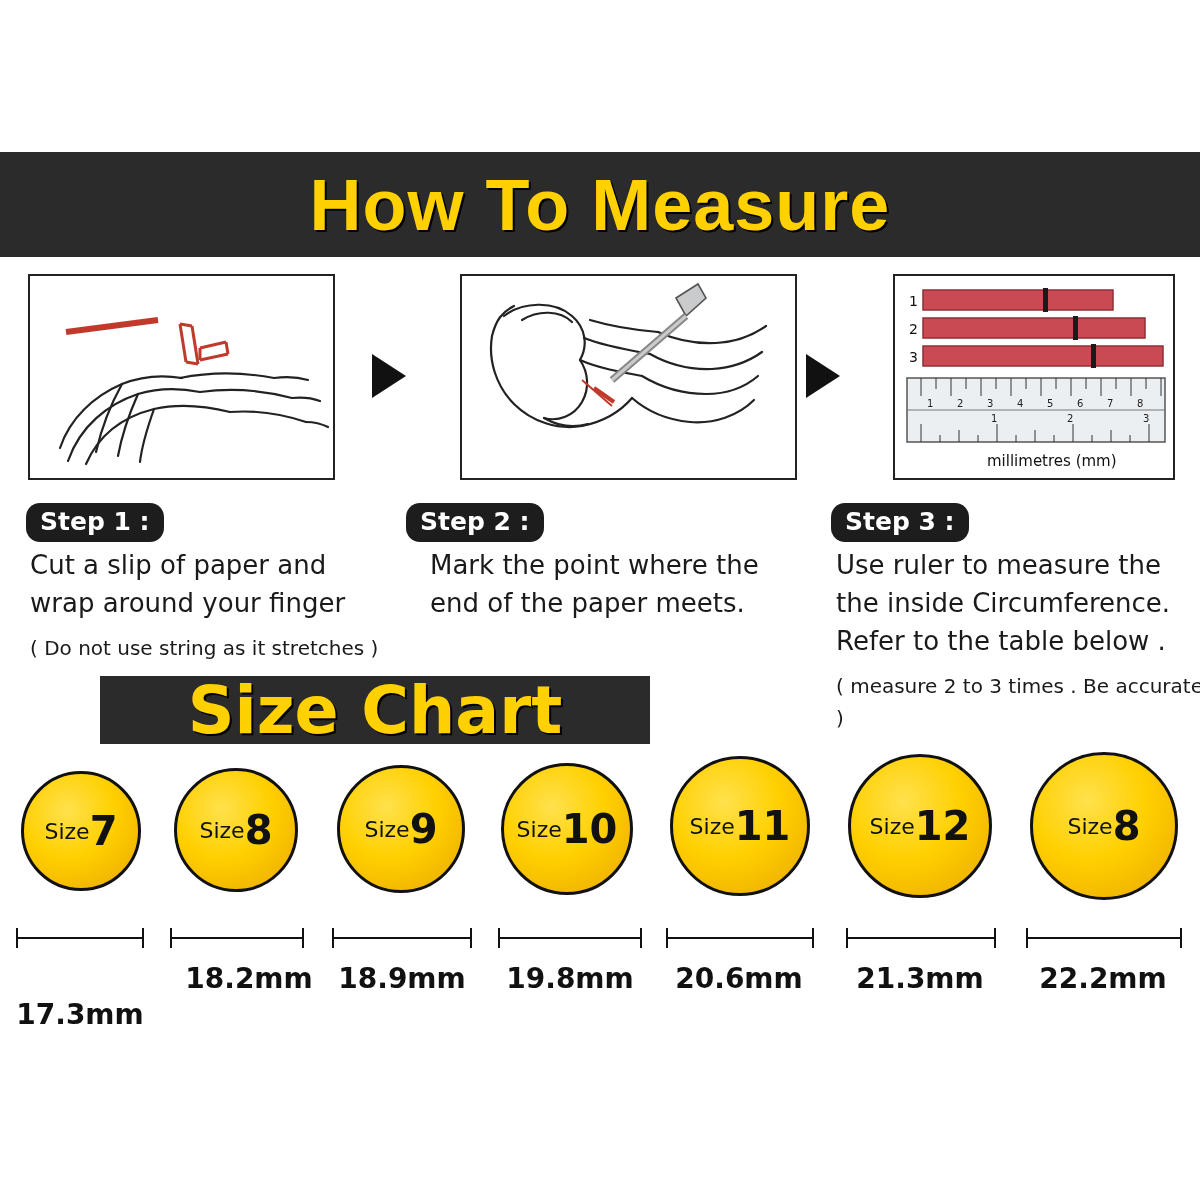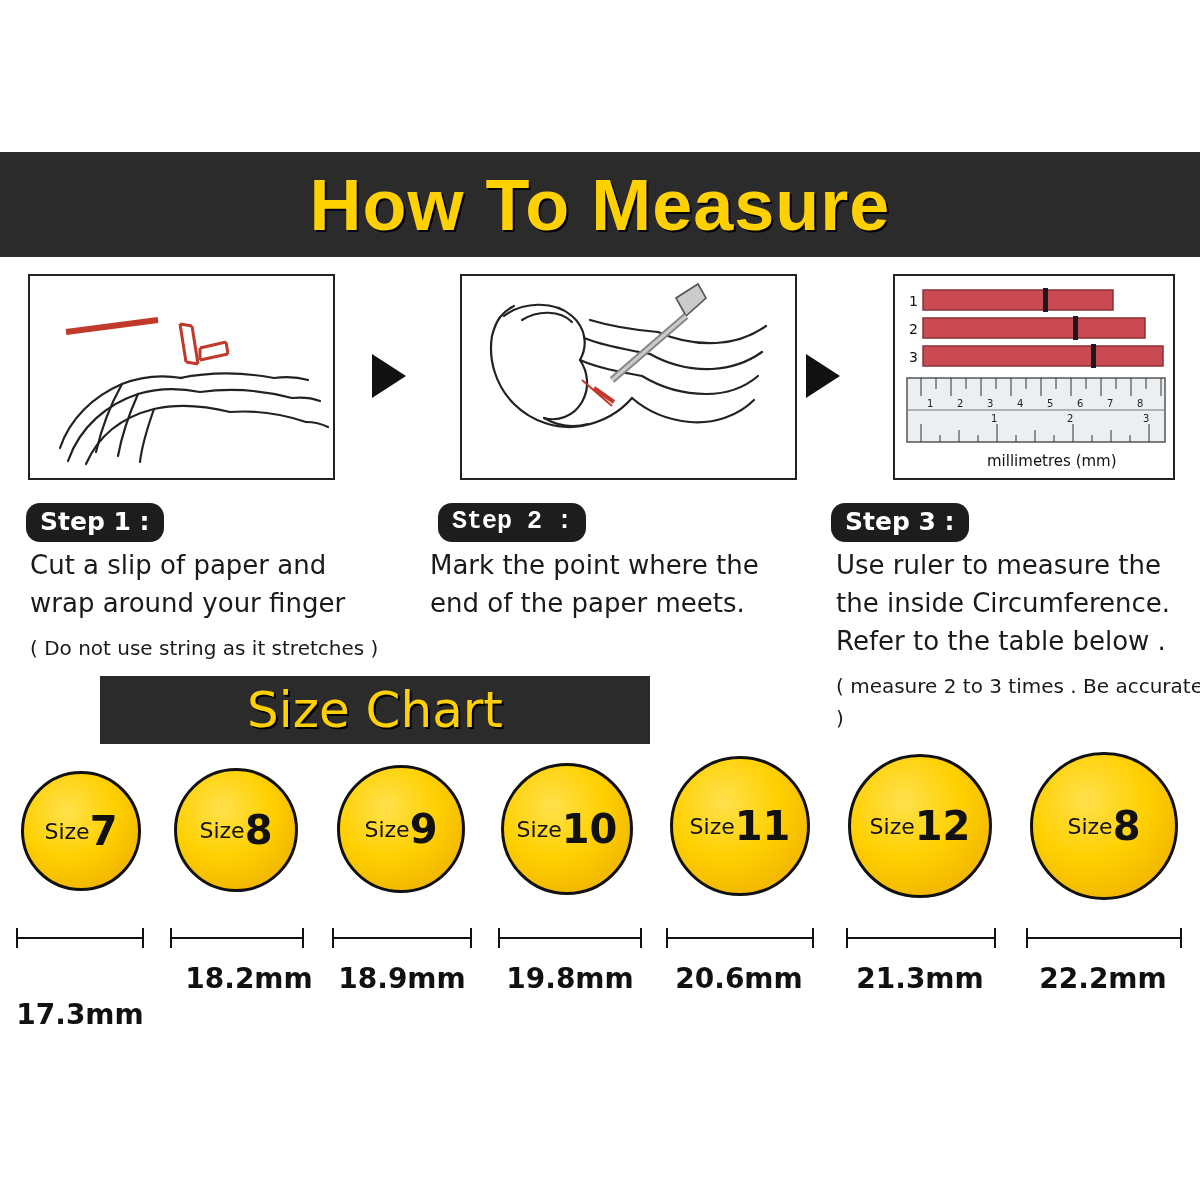--- a/index.html
+++ b/index.html
@@ -70,21 +70,21 @@
     position: absolute;
     background: #1d1d1d;
     color: #fff;
     font-weight: bold;
     font-size: 25px;
     padding: 4px 14px 6px 14px;
     border-radius: 14px;
     white-space: nowrap;
   }
   #tag1 { left: 26px;  top: 503px; }
-  #tag2 { left: 438px; top: 503px; font-family: Liberation Mono, monospace; }
+  #tag2 { left: 406px; top: 503px; }
   #tag3 { left: 831px; top: 503px; }
 
   .step-body {
     position: absolute;
     color: #1a1a1a;
     font-size: 26px;
     line-height: 38px;
   }
   #body1 { left: 30px;  top: 546px; width: 390px; }
   #body2 { left: 430px; top: 546px; width: 390px; }
@@ -104,22 +104,22 @@
     top: 676px;
     width: 550px;
     height: 68px;
     background: #2b2b2b;
     display: flex;
     align-items: center;
     justify-content: center;
   }
   .sizechart-text {
     color: #ffd100;
-    font-weight: normal;
-    font-size: 50px;
+    font-weight: bold;
+    font-size: 65px;
     text-shadow: 2px 2px 0 #000;
   }
 
   
   .circles {
     position: absolute;
     left: 0;
     top: 752px;
     width: 1200px;
     height: 160px;

